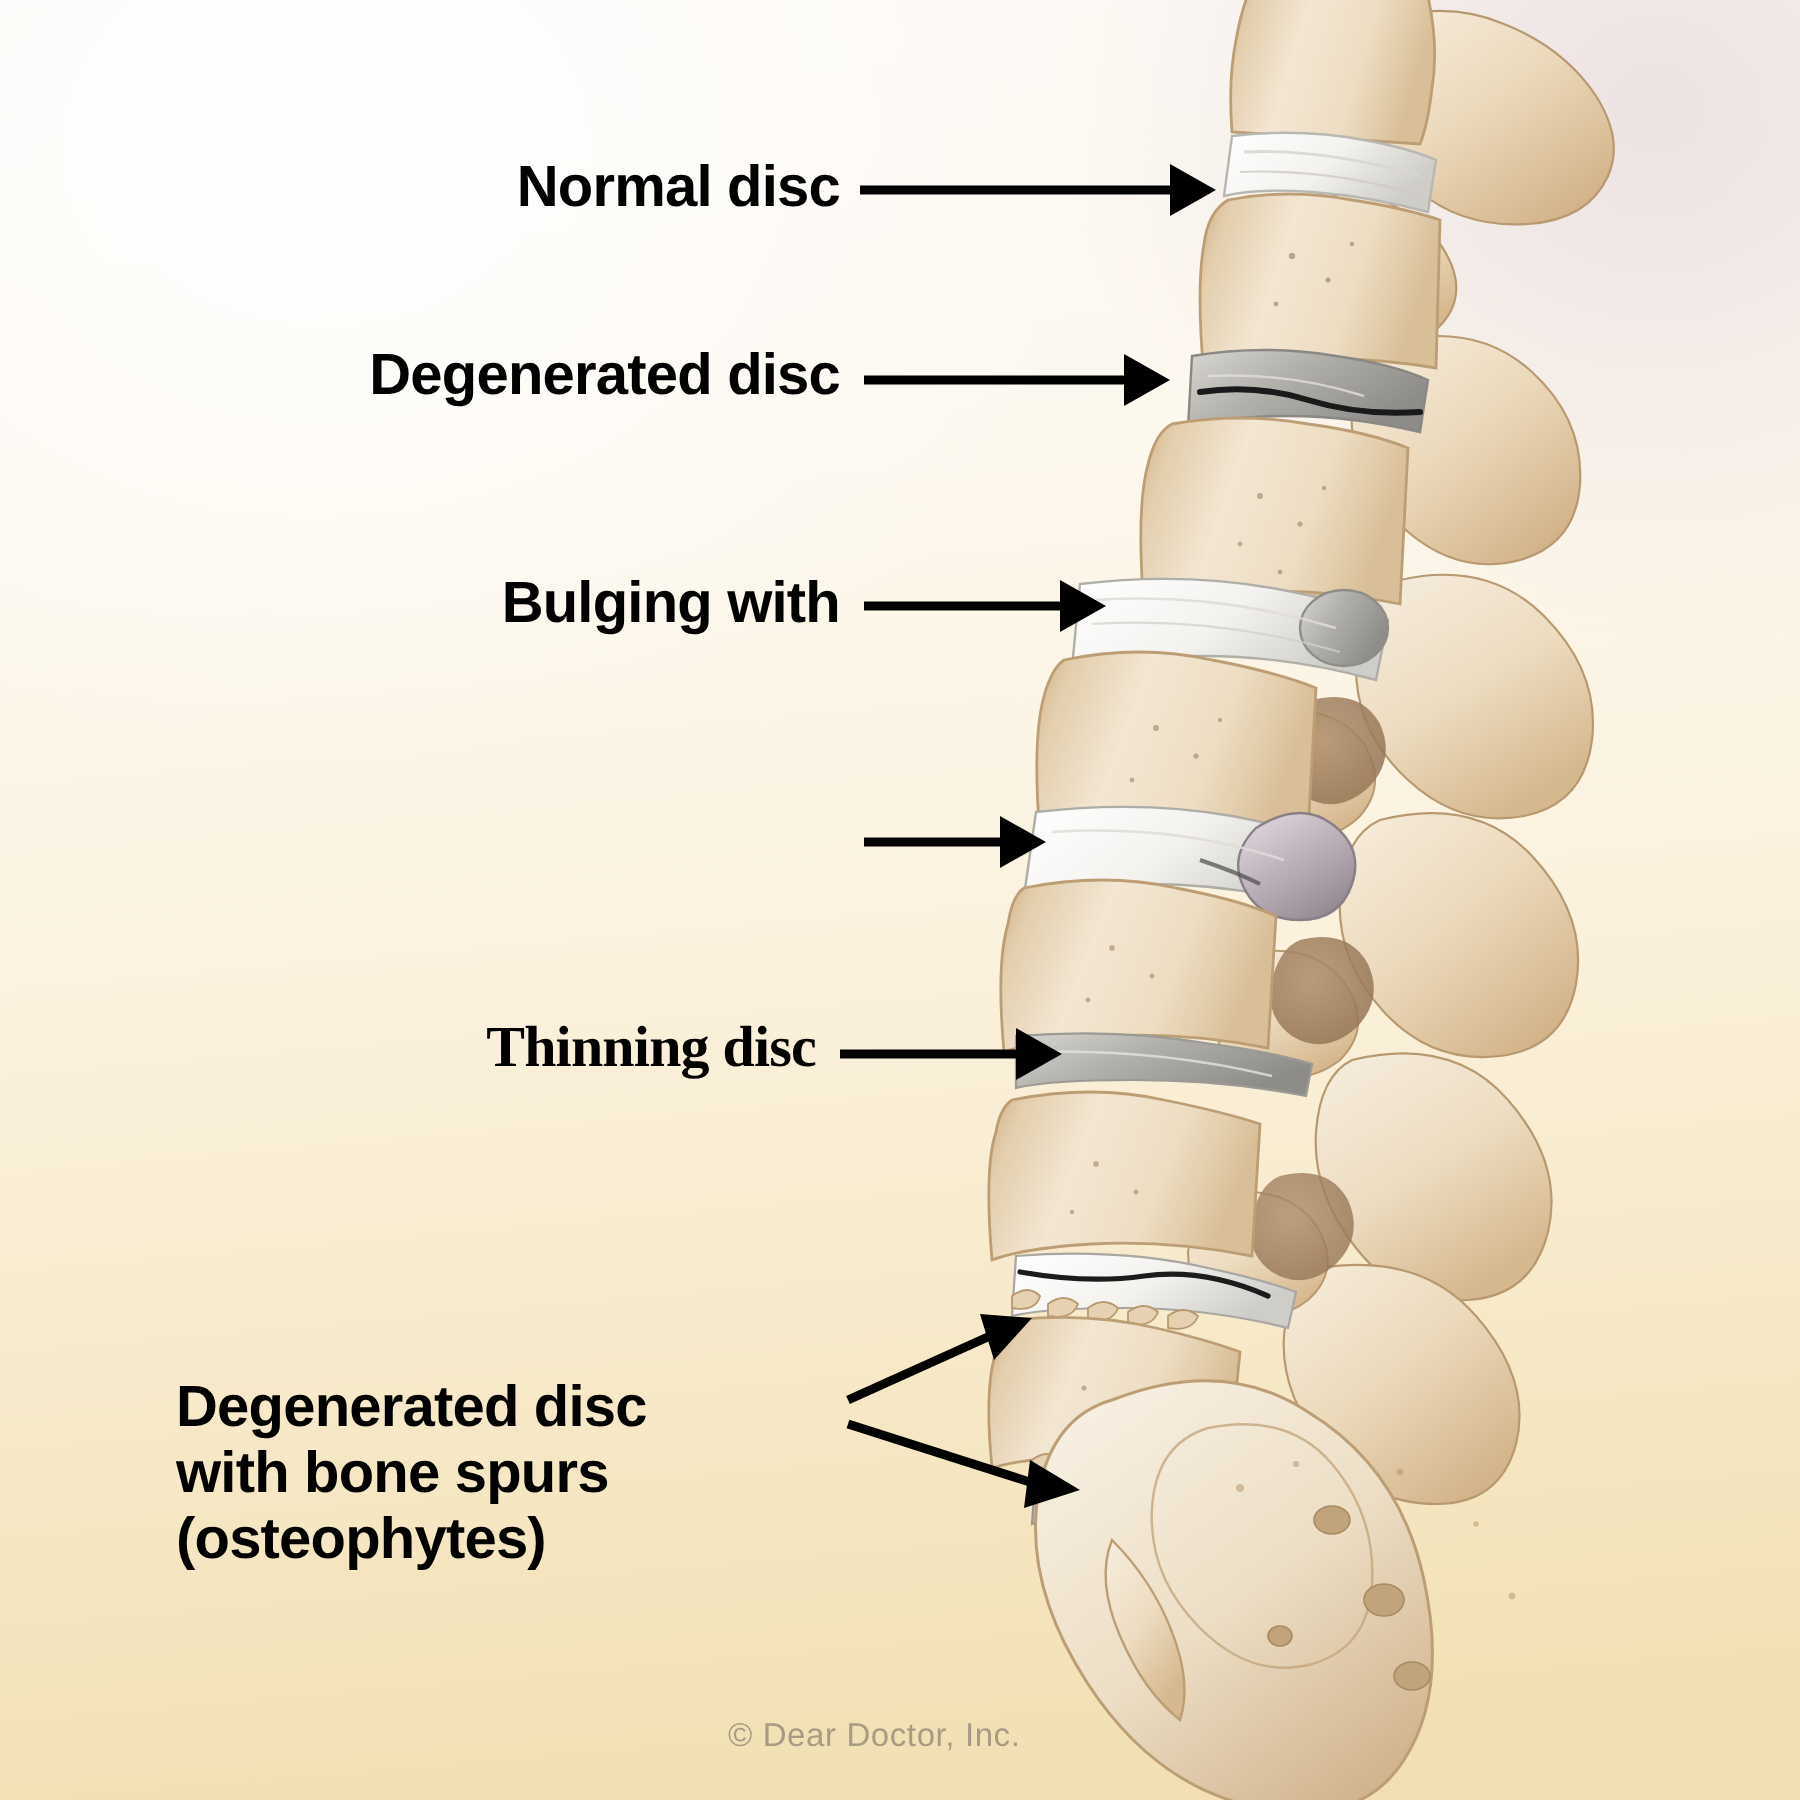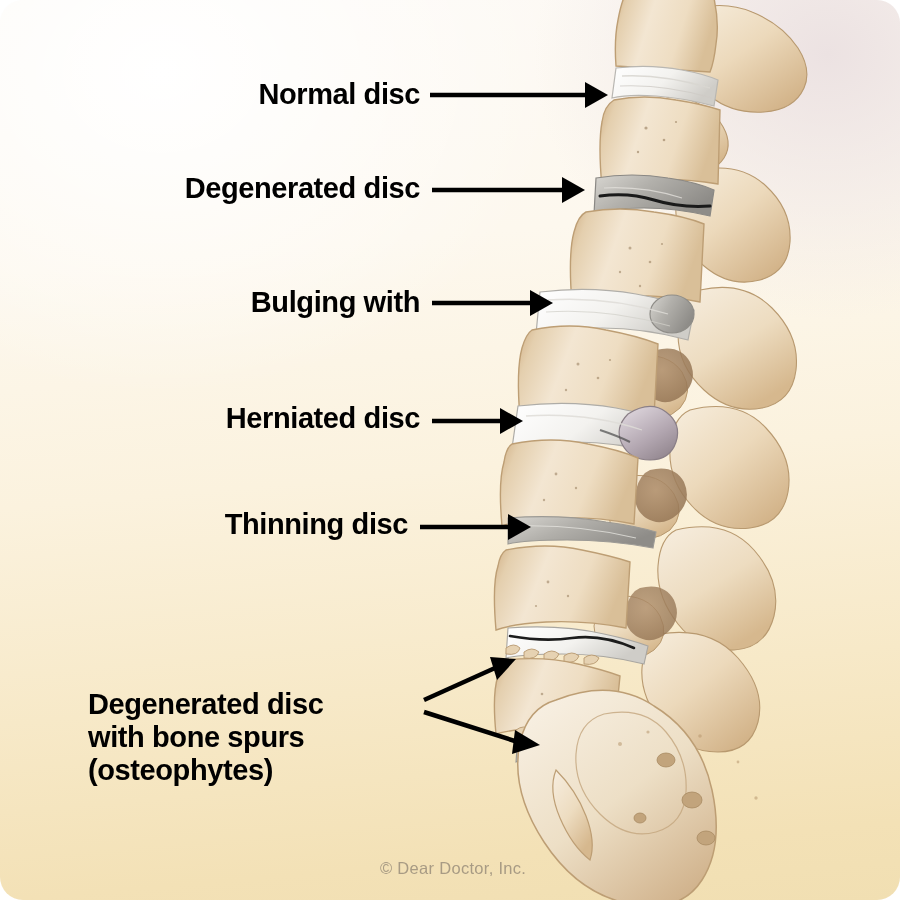--- a/index.html
+++ b/index.html
@@ -9,21 +9,20 @@
     font-family:"Liberation Sans", sans-serif;
     overflow:hidden;
   }
   #stage{
     position:relative;
     width:900px;height:900px;
     background:
       radial-gradient(ellipse 640px 520px at 18% 8%, #ffffff 0%, rgba(255,255,255,0) 62%),
       radial-gradient(ellipse 420px 380px at 92% 6%, #ece2e2 0%, rgba(236,226,226,0) 70%),
       linear-gradient(175deg,#fdfaf6 0%,#fdf8ee 28%,#fbf2de 52%,#f7e9c8 74%,#f3e1b6 92%,#f1dfb2 100%);
-    border-radius: 23px;
   }
   .label{
     position:absolute;
     color:#000;
     font-weight:700;
     font-size:29px;
     line-height:33px;
     letter-spacing:-0.4px;
     text-align:right;
     white-space:pre;
@@ -290,23 +289,22 @@
       </g>
     </g>
   </svg>
 
   <div class="label" style="left:190px;top:78px;width:230px;">Normal disc</div>
 
   <div class="label" style="left:90px;top:172px;width:330px;">Degenerated disc</div>
 
   <div class="label" style="left:186px;top:286px;width:234px;">Bulging with</div>
 
-  <div class="label" style="left:143px;top:402px;width:277px;">Herniated disc</div>
-
-  <div class="label" style="left:168px;top:508px;width:240px;">Thinning disc</div>
+
+  <div class="label" style="left:168px;top:508px;width:240px;font-family:Liberation Serif, serif;">Thinning disc</div>
 
   <div class="label multi" style="left:88px;top:688px;width:340px;">Degenerated disc
 with bone spurs
 (osteophytes)</div>
 
-  <div class="credit" style="left:380px;top:859px;">© Dear Doctor, Inc.</div>
+  <div class="credit" style="left:364px;top:859px;">© Dear Doctor, Inc.</div>
 
 </div>
 
 </body></html>

